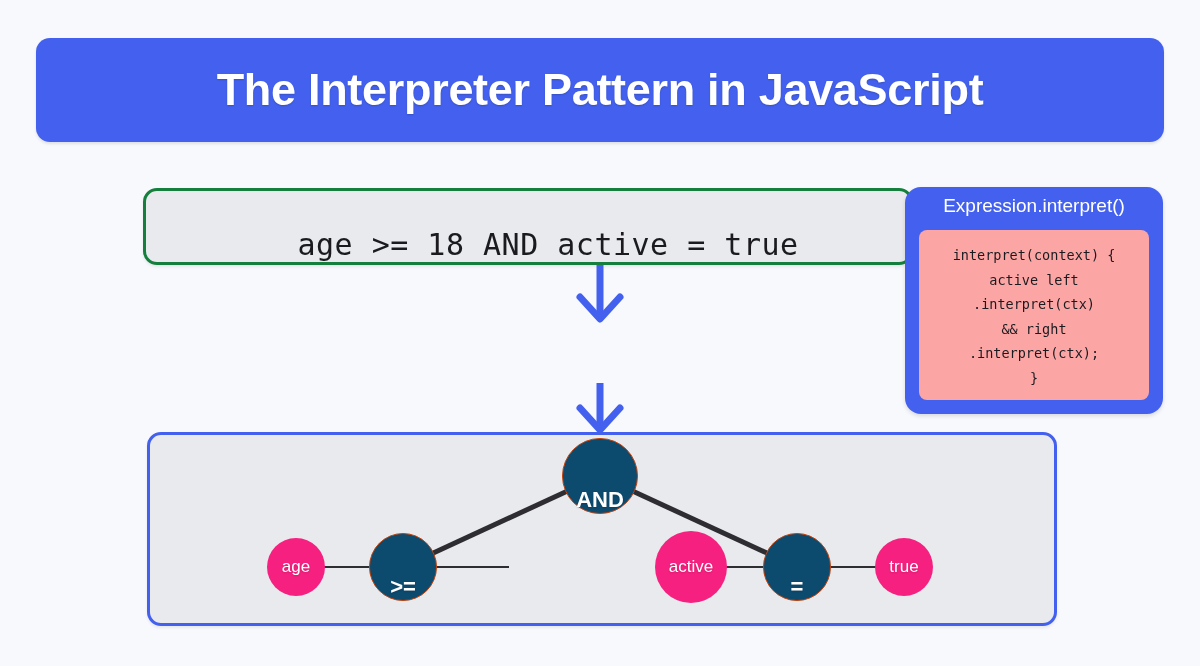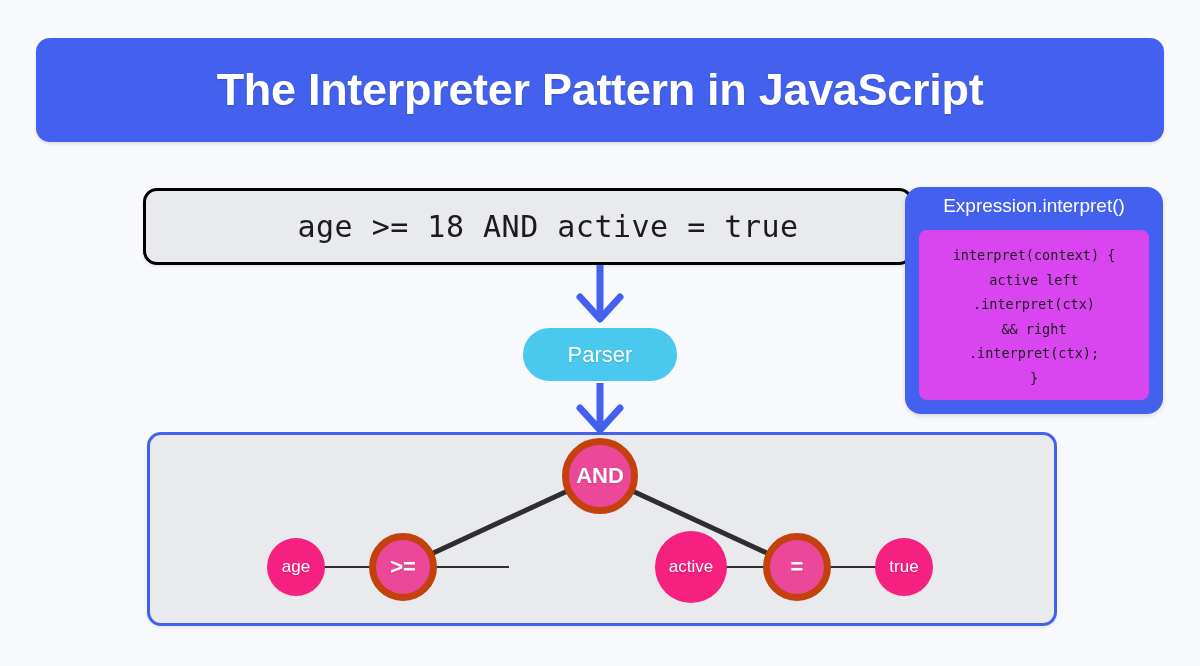--- a/index.html
+++ b/index.html
@@ -45,25 +45,25 @@
   }
 
   
   .expr-box {
     position: absolute;
     left: 143px;
     top: 188px;
     width: 770px;
     height: 77px;
     background: #e8eaed;
-    border: 3px solid #000000;
+    border: 3px solid #15803d;
     border-radius: 14px;
     box-sizing: border-box;
     display: flex;
-    align-items: center;
+    align-items: flex-end;
     justify-content: center;
     box-shadow: 0 2px 3px rgba(0,0,0,0.07);
   }
   .expr-text {
     font-family: "DejaVu Sans Mono", monospace;
     font-size: 30px;
     color: #1b1b1f;
     white-space: pre;
     letter-spacing: 0.5px;
     padding-left: 40px;
@@ -91,21 +91,21 @@
     color: #ffffff;
     font-size: 19px;
     white-space: nowrap;
   }
   .code-body {
     position: absolute;
     left: 14px;
     top: 43px;
     width: 230px;
     height: 170px;
-    background: #d946ef;
+    background: #fca5a5;
     border-radius: 8px;
     box-sizing: border-box;
     padding-top: 13px;
     display: flex;
     flex-direction: column;
     align-items: center;
   }
   .code-line {
     font-family: "DejaVu Sans Mono", monospace;
     font-size: 13.5px;
@@ -162,22 +162,23 @@
   .node {
     position: absolute;
     border-radius: 50%;
     display: flex;
     align-items: center;
     justify-content: center;
     box-sizing: border-box;
     z-index: 3;
   }
   .node-op {
-    background: #ec4899;
-    border: 7px solid #c2410c;
+    background: #0c4a6e;
+    border: 1px solid #c2410c;
+    align-items: flex-end;
   }
   .node-leaf {
     background: #f5207f;
   }
   .node-label {
     color: #ffffff;
     font-size: 21px;
     white-space: nowrap;
     text-shadow: 0 1px 2px rgba(0,0,0,0.15);
   }
@@ -212,23 +213,20 @@
       <div class="code-line">.interpret(ctx);</div>
       <div class="code-line">}</div>
     </div>
   </div>
 
   <svg class="arrow" style="left:568px; top:264px;" width="64" height="62">
     <line x1="32" y1="1" x2="32" y2="54" stroke="#4361ee" stroke-width="7"></line>
     <polyline points="12,33 32,55 52,33" fill="none" stroke="#4361ee" stroke-width="7" stroke-linecap="round" stroke-linejoin="round"></polyline>
   </svg>
 
-  <div class="parser-pill">
-    <div class="parser-text">Parser</div>
-  </div>
 
   <svg class="arrow" style="left:568px; top:382px;" width="64" height="54">
     <line x1="32" y1="1" x2="32" y2="46" stroke="#4361ee" stroke-width="7"></line>
     <polyline points="12,26 32,48 52,26" fill="none" stroke="#4361ee" stroke-width="7" stroke-linecap="round" stroke-linejoin="round"></polyline>
   </svg>
 
   <div class="ast-panel"></div>
 
   <svg class="ast-svg" width="1200" height="666" style="z-index:2;">
     <g>

